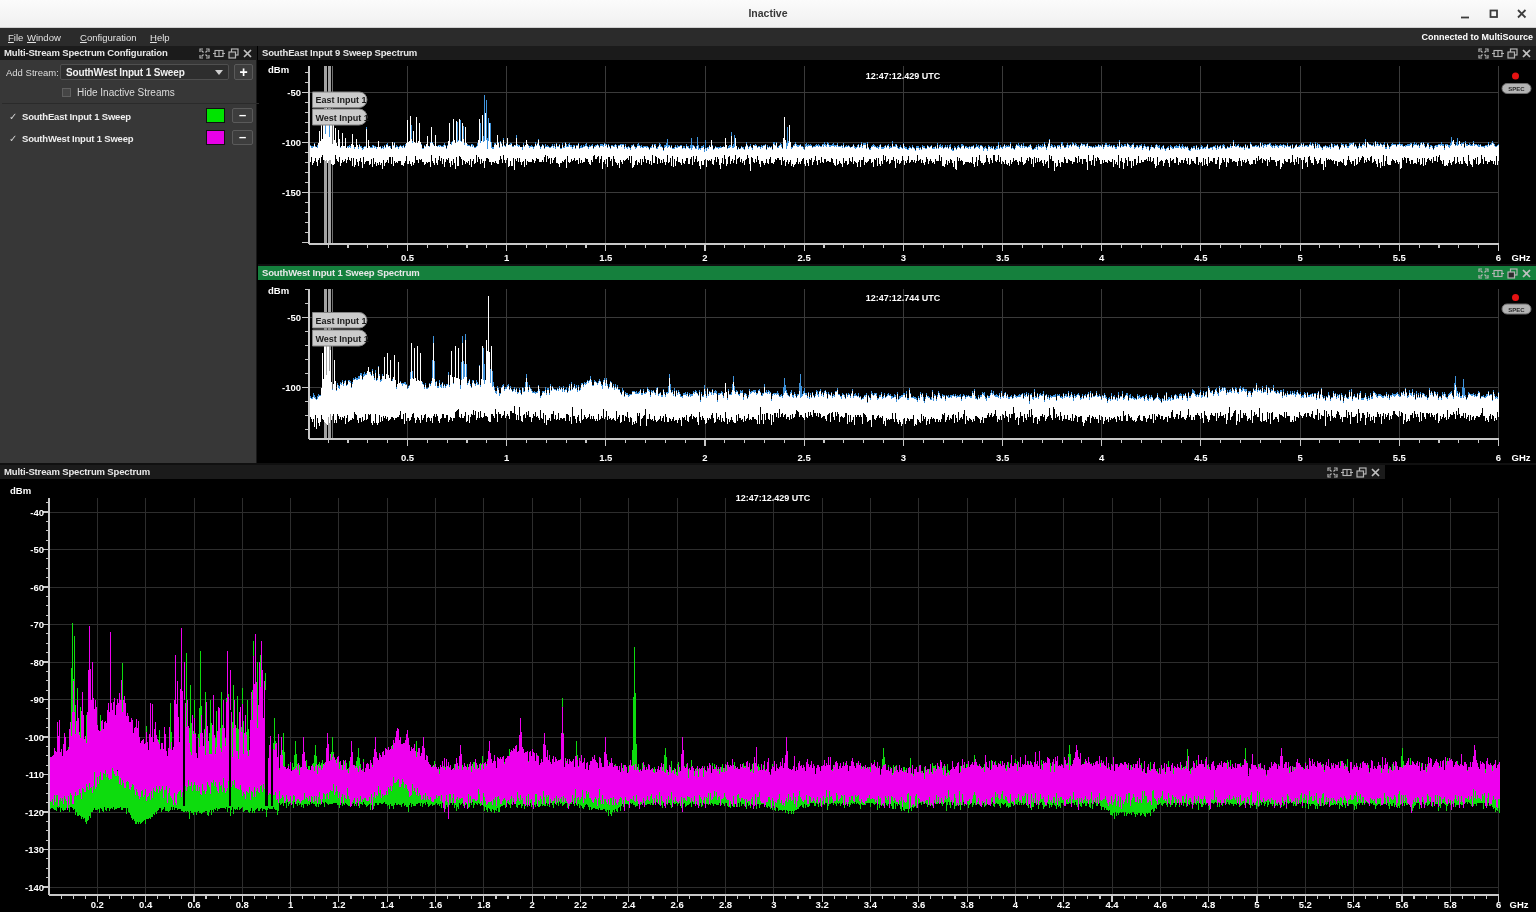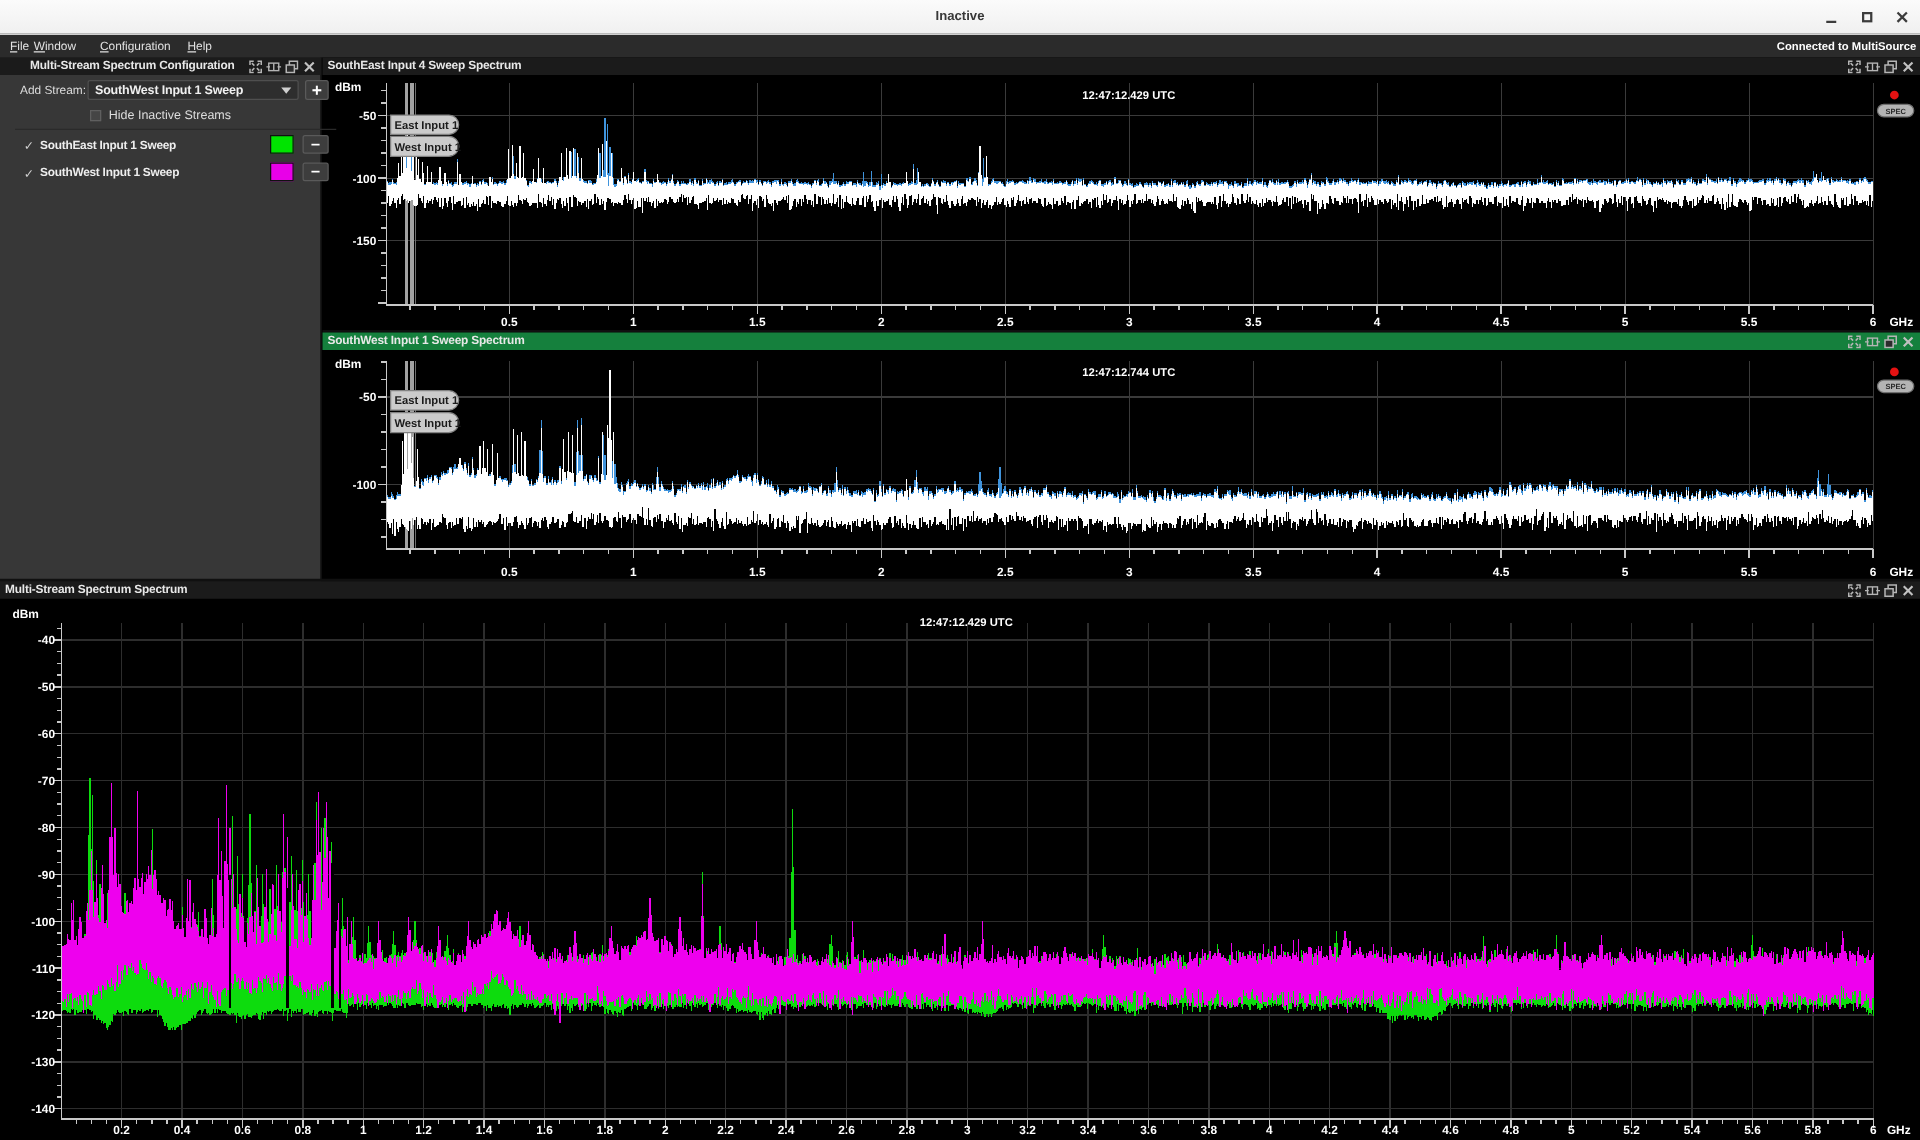--- a/index.html
+++ b/index.html
@@ -20,60 +20,60 @@
   </div>
 <div style="position:absolute;left:0;top:28px;width:1536px;height:18px;background:#2b2b2b;color:#e2e2e2;font-size:9.5px;letter-spacing:0;">
 <span style="position:absolute;left:8px;top:4px;"><u>F</u>ile</span>
 <span style="position:absolute;left:27px;top:4px;"><u>W</u>indow</span>
 <span style="position:absolute;left:80px;top:4px;"><u>C</u>onfiguration</span>
 <span style="position:absolute;left:150px;top:4px;"><u>H</u>elp</span>
 <span style="position:absolute;right:3px;top:4px;font-size:9px;font-weight:bold;letter-spacing:0;color:#fff;">Connected to MultiSource</span>
 </div>
 <div style="position:absolute;left:0;top:46px;width:257px;height:419px;background:#373737;border-right:1px solid #191919;"></div>
 <div style="position:absolute;left:0px;top:46px;width:257px;height:14px;background:#1b1b1b;z-index:2;">
-<span style="position:absolute;left:4px;top:1px;font-size:9.5px;letter-spacing:-0.15px;font-weight:bold;color:#e8e8e8;white-space:nowrap;margin-left:20px;">Multi-Stream Spectrum Configuration</span>
+<span style="position:absolute;left:4px;top:1px;font-size:9.5px;letter-spacing:-0.15px;font-weight:bold;color:#e8e8e8;white-space:nowrap;">Multi-Stream Spectrum Configuration</span>
 <span style="position:absolute;right:4px;top:1.5px;display:flex;gap:3px;">
       <svg width="11" height="11" viewBox="0 0 11 11">
         <path d="M1,4 V1 H4 M7,1 H10 V4 M10,7 V10 H7 M4,10 H1 V7" stroke="#b5b5b5" stroke-width="1.2" fill="none"></path>
         <path d="M2.5,2.5 L4.5,4.5 M8.5,2.5 L6.5,4.5 M2.5,8.5 L4.5,6.5 M8.5,8.5 L6.5,6.5" stroke="#b5b5b5" stroke-width="1.2" fill="none"></path>
       </svg>
       <svg width="12" height="11" viewBox="0 0 12 11">
         <rect x="2" y="2.5" width="8" height="6" fill="none" stroke="#b5b5b5" stroke-width="1.1"></rect>
         <path d="M0,5.5 H3 M9,5.5 H12 M6,2.5 V8.5" stroke="#b5b5b5" stroke-width="1.1"></path>
       </svg>
       <svg width="11" height="11" viewBox="0 0 11 11">
         <rect x="3.5" y="1" width="6.5" height="6" fill="none" stroke="#b5b5b5" stroke-width="1.2"></rect>
         <rect x="1" y="4" width="6.5" height="6" fill="#2b2b2b" stroke="#b5b5b5" stroke-width="1.2"></rect>
       </svg>
       <svg width="11" height="11" viewBox="0 0 11 11">
         <path d="M2,2 L9,9 M9,2 L2,9" stroke="#c0c0c0" stroke-width="1.7"></path>
       </svg>
     </span>
 </div>
-<div style="position:absolute;left:12px;top:60px;width:226px;height:405px;color:#ddd;">
+<div style="position:absolute;left:2px;top:60px;width:226px;height:405px;color:#ddd;">
 <span style="position:absolute;left:4px;top:7px;font-size:9.5px;letter-spacing:0;">Add Stream:</span>
 <div style="position:absolute;left:58px;top:4px;width:169px;height:16px;background:#2e2e2e;border:1px solid #4f4f4f;border-radius:2px;">
 <span style="position:absolute;left:5px;top:2px;font-size:10px;font-weight:bold;color:#f0f0f0;letter-spacing:-0.15px;">SouthWest Input 1 Sweep</span>
 <span style="position:absolute;right:5px;top:5px;width:0;height:0;border-left:4px solid transparent;border-right:4px solid transparent;border-top:5px solid #cfcfcf;"></span>
 </div>
 <div style="position:absolute;left:232px;top:4px;width:19px;height:16px;background:#3d3d3d;border:1px solid #5a5a5a;border-radius:2px;text-align:center;line-height:14px;font-size:14px;font-weight:bold;color:#fff;">+</div>
 <div style="position:absolute;left:60px;top:28px;width:9px;height:9px;background:#454545;border:1px solid #5f5f5f;"></div>
 <span style="position:absolute;left:75px;top:27px;font-size:10px;letter-spacing:0;">Hide Inactive Streams</span>
 <div style="position:absolute;left:0px;top:43px;width:257px;height:1px;background:#2a2a2a;"></div>
 <span style="position:absolute;left:7px;top:51px;font-size:10px;color:#cfcfcf;">✓</span>
 <span style="position:absolute;left:20px;top:51px;font-size:9.5px;letter-spacing:-0.2px;font-weight:bold;color:#eee;">SouthEast Input 1 Sweep</span>
 <div style="position:absolute;left:204px;top:48px;width:19px;height:15px;background:#00e400;border:1px solid #101010;"></div>
 <div style="position:absolute;left:230px;top:48px;width:21px;height:15px;background:#3d3d3d;border:1px solid #5a5a5a;border-radius:2px;text-align:center;line-height:12px;font-size:13px;font-weight:bold;color:#fff;">–</div>
 <span style="position:absolute;left:7px;top:73px;font-size:10px;color:#cfcfcf;">✓</span>
 <span style="position:absolute;left:20px;top:73px;font-size:9.5px;letter-spacing:-0.2px;font-weight:bold;color:#eee;">SouthWest Input 1 Sweep</span>
 <div style="position:absolute;left:204px;top:70px;width:19px;height:15px;background:#e800e8;border:1px solid #101010;"></div>
 <div style="position:absolute;left:230px;top:70px;width:21px;height:15px;background:#3d3d3d;border:1px solid #5a5a5a;border-radius:2px;text-align:center;line-height:12px;font-size:13px;font-weight:bold;color:#fff;">–</div>
 </div>
 <div style="position:absolute;left:258px;top:46px;width:1278px;height:14px;background:#1b1b1b;z-index:2;">
-<span style="position:absolute;left:4px;top:1px;font-size:9.5px;letter-spacing:-0.15px;font-weight:bold;color:#e8e8e8;white-space:nowrap;">SouthEast Input 4 Sweep Spectrum</span>
+<span style="position:absolute;left:4px;top:1px;font-size:9.5px;letter-spacing:-0.15px;font-weight:bold;color:#e8e8e8;white-space:nowrap;">SouthEast Input 9 Sweep Spectrum</span>
 <span style="position:absolute;right:4px;top:1.5px;display:flex;gap:3px;">
       <svg width="11" height="11" viewBox="0 0 11 11">
         <path d="M1,4 V1 H4 M7,1 H10 V4 M10,7 V10 H7 M4,10 H1 V7" stroke="#b5b5b5" stroke-width="1.2" fill="none"></path>
         <path d="M2.5,2.5 L4.5,4.5 M8.5,2.5 L6.5,4.5 M2.5,8.5 L4.5,6.5 M8.5,8.5 L6.5,6.5" stroke="#b5b5b5" stroke-width="1.2" fill="none"></path>
       </svg>
       <svg width="12" height="11" viewBox="0 0 12 11">
         <rect x="2" y="2.5" width="8" height="6" fill="none" stroke="#b5b5b5" stroke-width="1.1"></rect>
         <path d="M0,5.5 H3 M9,5.5 H12 M6,2.5 V8.5" stroke="#b5b5b5" stroke-width="1.1"></path>
       </svg>
       <svg width="11" height="11" viewBox="0 0 11 11">
@@ -98,21 +98,21 @@
       </svg>
       <svg width="11" height="11" viewBox="0 0 11 11">
         <rect x="3.5" y="1" width="6.5" height="6" fill="none" stroke="#b5b5b5" stroke-width="1.2"></rect>
         <rect x="1" y="4" width="6.5" height="6" fill="#2b2b2b" stroke="#b5b5b5" stroke-width="1.2"></rect>
       </svg>
       <svg width="11" height="11" viewBox="0 0 11 11">
         <path d="M2,2 L9,9 M9,2 L2,9" stroke="#c0c0c0" stroke-width="1.7"></path>
       </svg>
     </span>
 </div>
-<div style="position:absolute;left:0px;top:465px;width:1536px;height:14px;background:#1b1b1b;z-index:2;">
+<div style="position:absolute;left:0px;top:465px;width:1385px;height:14px;background:#1b1b1b;z-index:2;">
 <span style="position:absolute;left:4px;top:1px;font-size:9.5px;letter-spacing:-0.15px;font-weight:bold;color:#e8e8e8;white-space:nowrap;">Multi-Stream Spectrum Spectrum</span>
 <span style="position:absolute;right:4px;top:1.5px;display:flex;gap:3px;">
       <svg width="11" height="11" viewBox="0 0 11 11">
         <path d="M1,4 V1 H4 M7,1 H10 V4 M10,7 V10 H7 M4,10 H1 V7" stroke="#b5b5b5" stroke-width="1.2" fill="none"></path>
         <path d="M2.5,2.5 L4.5,4.5 M8.5,2.5 L6.5,4.5 M2.5,8.5 L4.5,6.5 M8.5,8.5 L6.5,6.5" stroke="#b5b5b5" stroke-width="1.2" fill="none"></path>
       </svg>
       <svg width="12" height="11" viewBox="0 0 12 11">
         <rect x="2" y="2.5" width="8" height="6" fill="none" stroke="#b5b5b5" stroke-width="1.1"></rect>
         <path d="M0,5.5 H3 M9,5.5 H12 M6,2.5 V8.5" stroke="#b5b5b5" stroke-width="1.1"></path>
       </svg>

